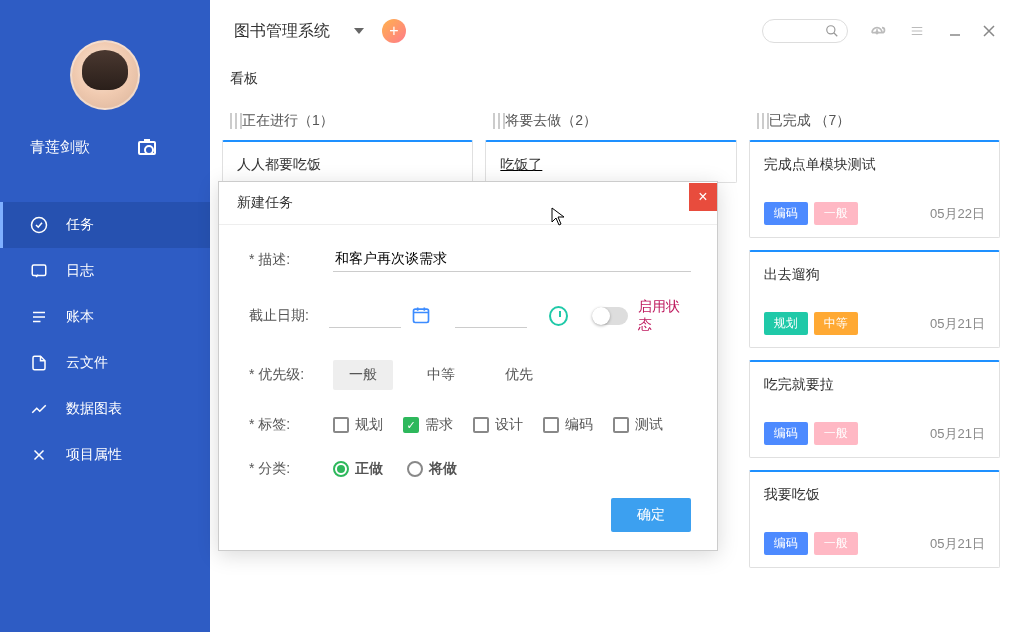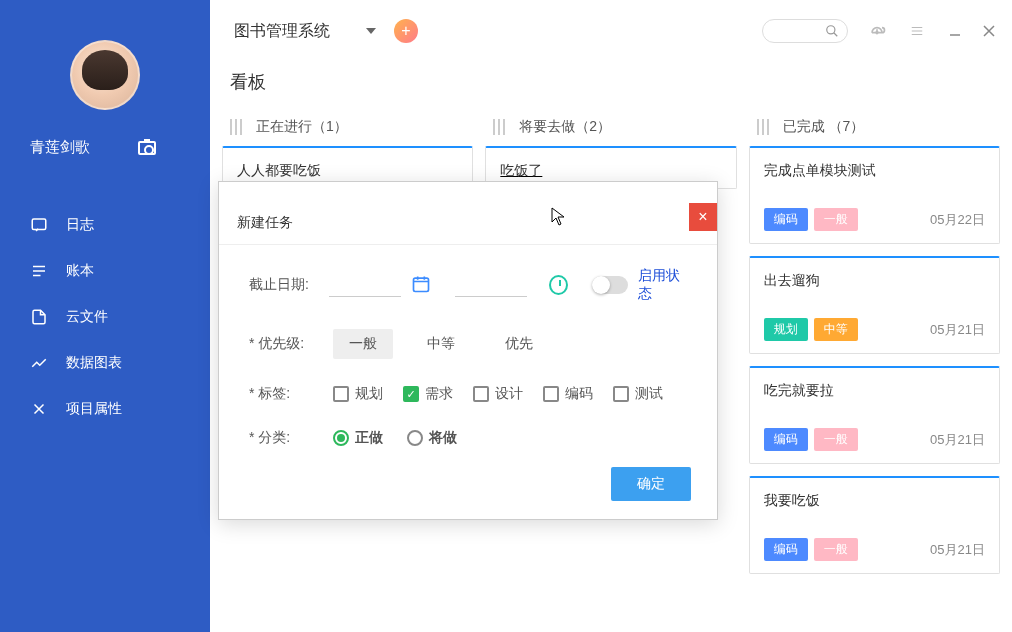--- a/index.html
+++ b/index.html
@@ -18,65 +18,65 @@
     .camera-icon::after { content:''; position:absolute; top:2px; left:4px; width:6px; height:6px; border:2px solid #fff; border-radius:50%; }
     
     .nav { margin-top: 45px; width: 100%; }
     .nav-item { display:flex; align-items:center; gap:18px; padding: 14px 30px; font-size: 14px; cursor:pointer; }
     .nav-item.active { background: #2651b0; border-left: 3px solid #7fb0ff; padding-left:27px; }
     .nav-icon { width:18px; height:18px; display:flex; align-items:center; justify-content:center; }
     
     
     .main { flex:1; display:flex; flex-direction:column; background:#fff; }
     .topbar { height:62px; display:flex; align-items:center; padding: 0 16px; }
-    .project-select { display:flex; align-items:center; gap:36px; font-size:16px; color:#333; margin-left:8px; }
+    .project-select { display:flex; align-items:center; gap:24px; font-size:16px; color:#333; margin-left:8px; }
     .dropdown-caret { width:0; height:0; border-left:5px solid transparent; border-right:5px solid transparent; border-top:6px solid #666; }
     .add-circle { width:24px; height:24px; border-radius:50%; background: linear-gradient(135deg,#ffb24d,#ff7b8a); display:flex; align-items:center; justify-content:center; color:#fff; font-size:16px; margin-left:18px; }
     .spacer { flex:1; }
     .search-box { width:86px; height:24px; border:1px solid #ddd; border-radius:12px; display:flex; align-items:center; justify-content:flex-end; padding-right:8px; color:#999; }
     .sync-icon, .menu-icon { width:22px; height:22px; margin-left:18px; color:#bbb; display:flex; align-items:center; justify-content:center; }
     .win-btn { width:14px; height:14px; margin-left:20px; color:#888; display:flex; align-items:center; justify-content:center; }
     
     .content-head { display:flex; align-items:center; padding: 8px 20px 14px; }
-    .kanban-label { font-size:18px; color:#333; }
+    .kanban-label { font-size:14px; color:#333; }
     .new-btn { margin-left:auto; background:#1e90ff; color:#fff; padding: 8px 38px; font-size:14px; border-radius:2px; cursor:pointer; }
     
     .columns { display:flex; gap:12px; padding: 0 12px; }
     .col { flex:1; }
-    .col-head { display:flex; align-items:center; gap:14px; padding: 10px 8px; font-size:14px; color:#555; }
+    .col-head { display:flex; align-items:center; padding: 10px 8px; font-size:14px; color:#555; }
     .grip { display:flex; gap:3px; }
     .grip span { width:2px; height:16px; background:#ccc; }
     
     .card { border:1px solid #e0e0e0; border-top:2px solid #1e90ff; border-radius:2px; padding: 14px 14px 12px; margin-bottom:12px; background:#fff; }
     .card-title { font-size:14px; color:#333; margin-bottom:28px; }
     .card-foot { display:flex; align-items:center; gap:6px; }
     .tag { padding:3px 10px; font-size:12px; color:#fff; border-radius:2px; }
     .tag-coding { background:#4d8aff; }
     .tag-normal { background:#ffb8c4; }
     .tag-planning { background:#1fc9a8; }
     .tag-medium { background:#ffa933; }
     .card-date { margin-left:auto; font-size:13px; color:#888; }
     
     
     .modal { position:absolute; left:218px; top:181px; width:500px; background:#fff; border:1px solid #ccc; box-shadow:0 4px 20px rgba(0,0,0,0.15); }
-    .modal-head { display:flex; align-items:center; justify-content:space-between; padding:12px 0 12px 18px; border-bottom:1px solid #eee;margin-top:20px; }
+    .modal-head { display:flex; align-items:center; justify-content:space-between; padding:12px 0 12px 18px; border-bottom:1px solid #eee; }
     .modal-title { font-size:14px; color:#333; }
     .modal-close { width:28px; height:28px; background:#e84c3d; color:#fff; display:flex; align-items:center; justify-content:center; font-size:16px; cursor:pointer; margin-top:-12px; }
     .modal-body { padding: 22px 26px 20px 30px; }
     .form-row { display:flex; align-items:center; margin-bottom:26px; font-size:14px; color:#555; }
     .form-label { width:84px; }
     .req::before { content:'* '; color:#555; }
     .desc-input { flex:1; border:none; border-bottom:1px solid #ccc; padding:4px 2px; font-size:14px; outline:none; }
     .date-input { width:76px; border-bottom:1px solid #ccc; height:24px; margin-right:10px; }
     .cal-icon { color:#3c8cff; margin-right:24px; }
     .clock-icon { width:20px; height:20px; border:2px solid #1fc9a8; border-radius:50%; margin-left:12px; position:relative; margin-right:24px; }
     .clock-icon::after { content:''; position:absolute; top:3px; left:8px; width:2px; height:6px; background:#1fc9a8; }
     .toggle { width:38px; height:18px; background:#ddd; border-radius:10px; position:relative; margin-right:10px; }
     .toggle::after { content:''; position:absolute; width:18px; height:18px; background:#fff; border-radius:50%; box-shadow:0 1px 3px rgba(0,0,0,0.3); left:0; top:0; }
-    .toggle-label { font-size:14px; color:#1d4ed8; }
+    .toggle-label { font-size:14px; color:#be185d; }
     
     .prio-btn { padding:6px 16px; margin-right:18px; font-size:14px; cursor:pointer; border-radius:2px; }
     .prio-btn.sel { background:#eee; }
     
     .chk { display:flex; align-items:center; gap:6px; margin-right:20px; cursor:pointer; }
     .chk-box { width:16px; height:16px; border:2px solid #888; border-radius:2px; display:flex; align-items:center; justify-content:center; }
     .chk-box.checked { background:#2eb85c; border-color:#2eb85c; color:#fff; font-size:11px; }
     
     .radio { display:flex; align-items:center; gap:6px; margin-right:24px; cursor:pointer;font-weight:bold; }
     .radio-circle { width:16px; height:16px; border:2px solid #888; border-radius:50%; display:flex; align-items:center; justify-content:center; }
@@ -92,20 +92,29 @@
 <body>
 
 <div class="app">
   <div class="sidebar">
     <div class="avatar"></div>
     <div class="username-row">
       <span class="username">青莲剑歌</span>
       <span class="camera-icon"></span>
     </div>
     <div class="nav">
+      <div class="nav-item active">
+        <span class="nav-icon">
+            <svg width="18" height="18" viewBox="0 0 24 24" fill="none" stroke="currentColor" stroke-width="2">
+              <circle cx="12" cy="12" r="10"></circle>
+              <path d="M8 12l3 3 5-6"></path>
+            </svg>
+          </span>
+        <span>任务</span>
+      </div>
       <div class="nav-item">
         <span class="nav-icon">
             <svg width="18" height="18" viewBox="0 0 24 24" fill="none" stroke="currentColor" stroke-width="2">
               <rect x="3" y="4" width="18" height="14" rx="2"></rect>
               <path d="M8 20l3-3"></path>
             </svg>
           </span>
         <span>日志</span>
       </div>
       <div class="nav-item">
@@ -260,20 +269,24 @@
     </div>
   </div>
 </div>
 
 <div class="modal">
   <div class="modal-head">
     <span class="modal-title">新建任务</span>
     <div class="modal-close">×</div>
   </div>
   <div class="modal-body">
+    <div class="form-row">
+      <span class="form-label req">描述:</span>
+      <input class="desc-input" value="和客户再次谈需求" style="">
+    </div>
     <div class="form-row">
       <span class="form-label" style="width:84px;">截止日期:</span>
       <span class="date-input"></span>
       <span class="cal-icon"><svg width="20" height="20" viewBox="0 0 24 24" fill="none" stroke="currentColor" stroke-width="2">
             <rect x="3" y="5" width="18" height="16" rx="2"></rect>
             <path d="M3 9h18M8 3v4M16 3v4"></path>
           </svg></span>
       <span class="date-input"></span>
       <span class="clock-icon"></span>
       <span class="toggle"></span>

